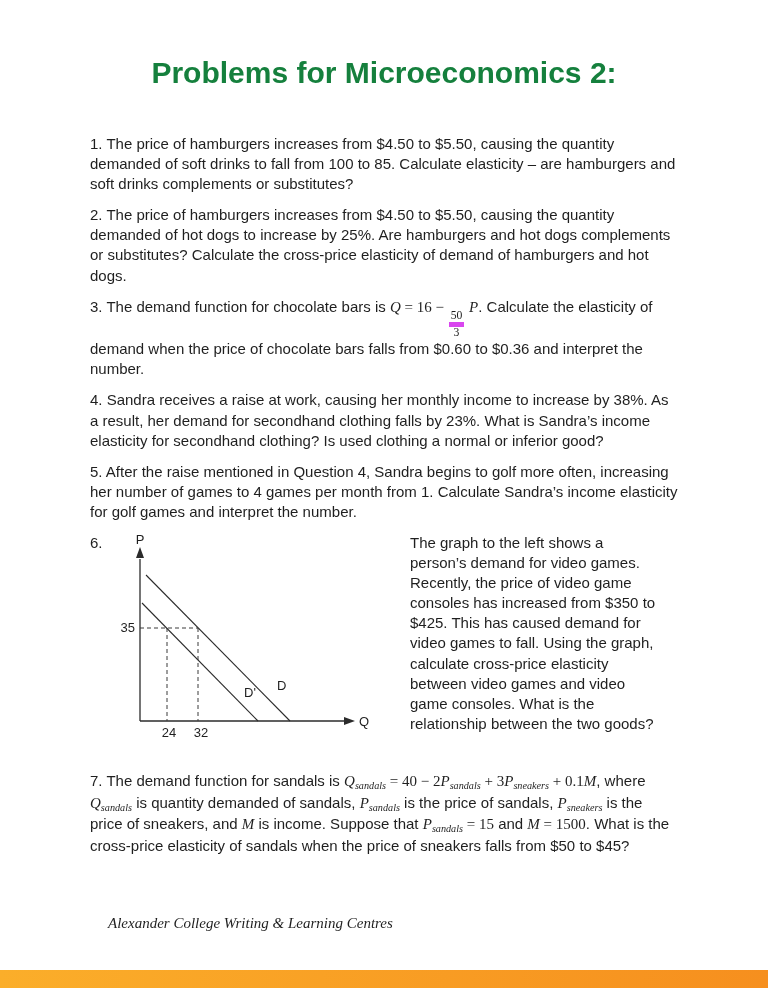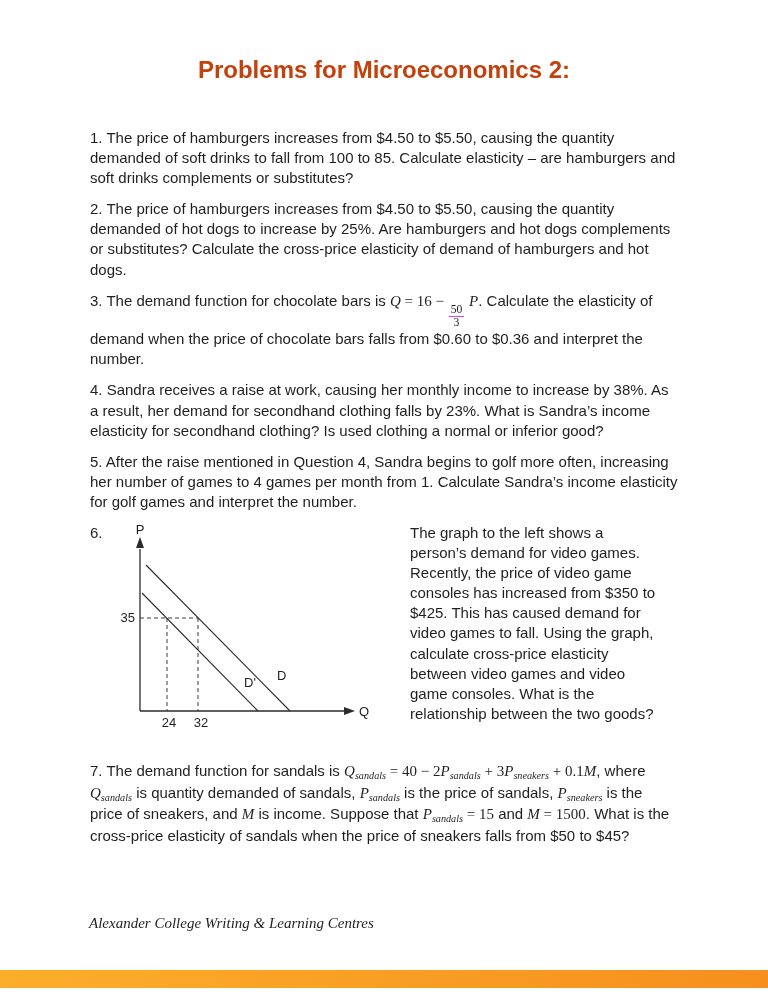--- a/index.html
+++ b/index.html
@@ -10,41 +10,41 @@
     background:#ffffff;
     font-family:"Liberation Sans",sans-serif;
     color:#1f1f1f;
     overflow:hidden;
     box-sizing:border-box;
     padding:42px 90px 0 90px;
   }
   h1.title{
     margin:14px 0 44px 0;
     text-align:center;
-    font-size:24px;
+    font-size:30px;
     font-weight:bold;
-    color:#c2410c;
+    color:#15803d;
     letter-spacing:0;
   }
   p.para{
     margin:8px 0 11px 0;
     font-size:15px;
     line-height:1.34;
   }
   .seg-n{}
   .seg-i{font-family:"Liberation Serif",serif;font-style:italic;}
   .seg-m{font-family:"Liberation Serif",serif;}
   .seg-sub{font-family:"Liberation Serif",serif;font-style:italic;font-size:0.68em;vertical-align:-0.3em;}
   .frac{
     display:inline-flex;flex-direction:column;align-items:center;
     vertical-align:-0.6em;
     font-family:"Liberation Serif",serif;
     font-size:0.78em;line-height:1.05;padding:0 1px;
   }
-  .fnum{border-bottom:1px solid #d946ef;padding:0 2px;text-align:right;}
+  .fnum{border-bottom:5px solid #d946ef;padding:0 2px;text-align:right;}
   .fden{padding:0 2px;}
 
   .q6-row{
     display:flex;
     align-items:flex-start;
     margin:4px 0 18px 0;
   }
   .q6-num{
     width:28px;flex:0 0 28px;
     font-size:15px;line-height:1.34;
@@ -57,21 +57,21 @@
     font-size:15px;line-height:1.34;
   }
   .graph-line{stroke:#2b2b2b;stroke-width:1.3;fill:none;}
   .demand-line{stroke:#2b2b2b;stroke-width:1.1;fill:none;}
   .dash-line{stroke:#3a3a3a;stroke-width:1;fill:none;stroke-dasharray:4 3;}
   .axis-arrow{fill:#2b2b2b;}
   .graph-text{font-family:"Liberation Sans",sans-serif;font-size:13px;fill:#1f1f1f;}
 
   .footer-text{
     position:absolute;
-    left:89px;
+    left:108px;
     bottom:62px;
     font-family:"Liberation Serif",serif;
     font-style:italic;
     font-size:15px;
     color:#1f1f1f;
   }
   .footer-bar{
     position:absolute;
     left:0;right:0;bottom:6px;
     height:18px;

